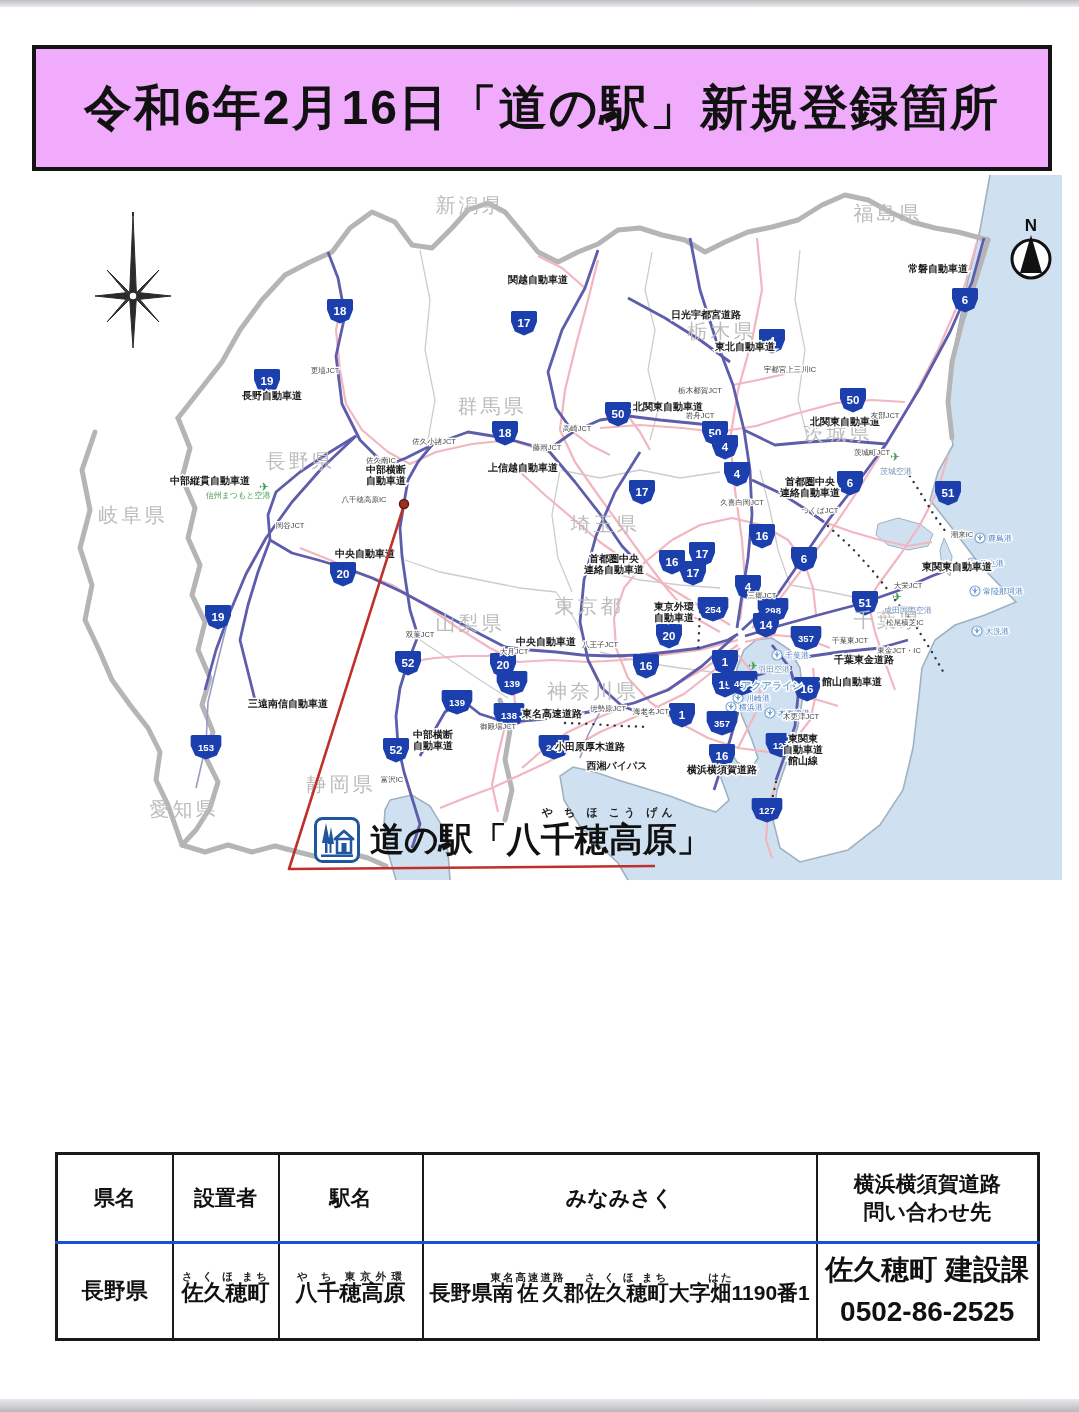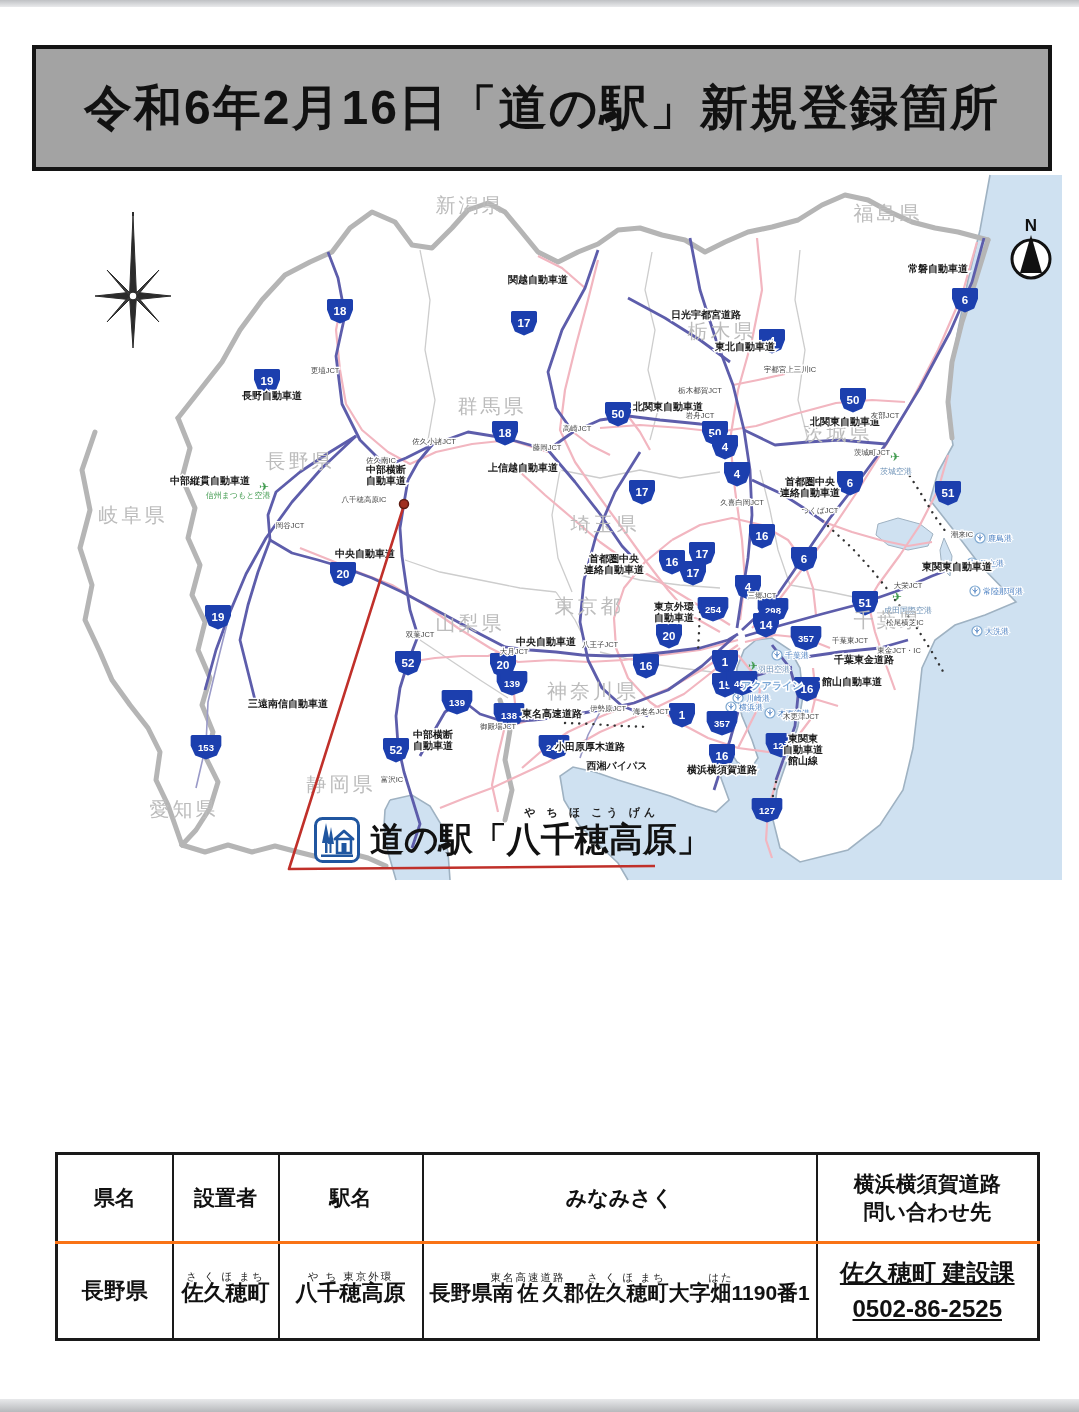--- a/index.html
+++ b/index.html
@@ -4,52 +4,52 @@
 <style>
   html,body{margin:0;padding:0;}
   body{
     width:1079px;height:1412px;position:relative;background:#ffffff;
     font-family:"Liberation Sans","DejaVu Sans",sans-serif;overflow:hidden;
   }
   .photo-top{position:absolute;left:0;top:0;width:1079px;height:7px;background:linear-gradient(#bfc1c4,#e9eaec);}
   .photo-bottom{position:absolute;left:0;top:1399px;width:1079px;height:13px;background:linear-gradient(#e8e9eb,#b7b9bc);}
   #title-box{
     position:absolute;left:32px;top:45px;width:1012px;height:118px;
-    border:4px solid #141414;background:#a3a3a3;
+    border:4px solid #141414;background:#f0abfc;
     display:flex;align-items:center;justify-content:center;
     font-size:48px;font-weight:bold;color:#111;letter-spacing:2px;white-space:nowrap;
   }
   #map-svg{position:absolute;left:0;top:0;}
   
   #callout{
     position:absolute;left:314px;top:813px;height:54px;
     display:flex;align-items:center;gap:10px;white-space:nowrap;
   }
   #callout .cotext{font-size:34px;font-weight:bold;color:#111;display:flex;align-items:flex-end;line-height:1.1;}
   #callout .nm{position:relative;display:inline-block;}
   #callout .furi{
-    position:absolute;left:0;top:-15px;width:100%;text-align:center;
+    position:absolute;left:0;top:-15px;width:100%;text-align:right;
     font-size:11px;font-weight:bold;letter-spacing:4px;color:#222;
   }
   
   #reg-table{
     position:absolute;left:55px;top:1152px;width:982px;
     border-collapse:collapse;table-layout:fixed;background:#fff;color:#111;
   }
   #reg-table td,#reg-table th{
     border:2px solid #1a1a1a;text-align:center;vertical-align:middle;
     font-weight:bold;padding:4px 6px;
   }
   #reg-table thead th{height:78px;font-size:21px;white-space:pre-line;line-height:1.35;}
-  #reg-table thead{border-bottom:3px solid #f97316;}
+  #reg-table thead{border-bottom:3px solid #1d4ed8;}
   #reg-table tbody td{height:86px;font-size:22px;}
   #reg-table{border:3px solid #1a1a1a;}
-  ruby rt{font-size:10.5px;font-weight:normal;letter-spacing:2px;color:#222;transform:translateY(2px);text-align:center;}
+  ruby rt{font-size:10.5px;font-weight:bold;letter-spacing:2px;color:#222;transform:translateY(2px);}
   .addr{font-size:21px;letter-spacing:0px;white-space:nowrap;}
-  .contact-line{font-size:24px;line-height:1.5;text-decoration:underline;}
+  .contact-line{font-size:28px;line-height:1.5;}
 </style>
 </head>
 <body>
 
 <div class="photo-top"></div>
 <div class="photo-bottom"></div>
 
 <div id="title-box">令和6年2月16日「道の駅」新規登録箇所</div>
 
 <svg id="map-svg" width="1079" height="1412" viewBox="0 0 1079 1412">

